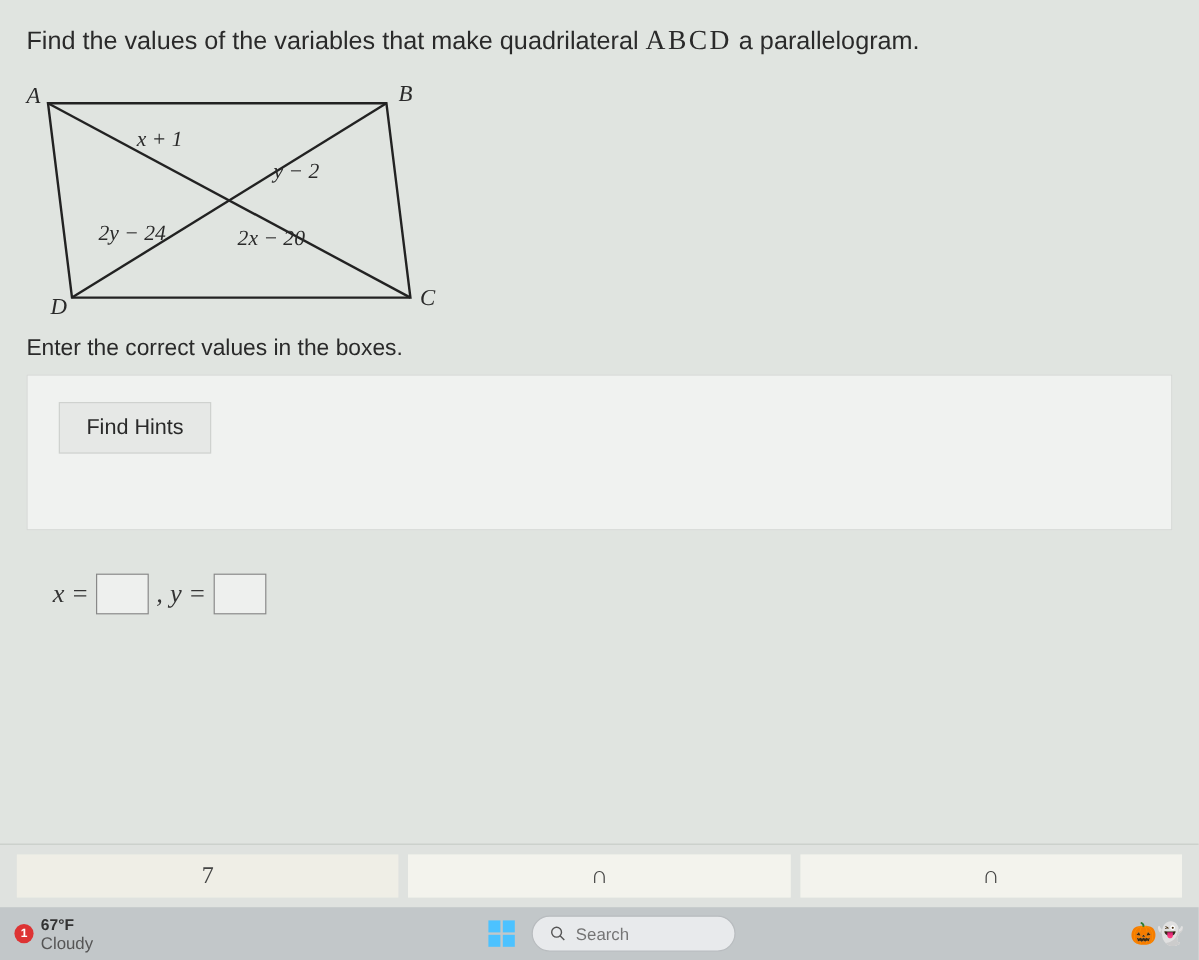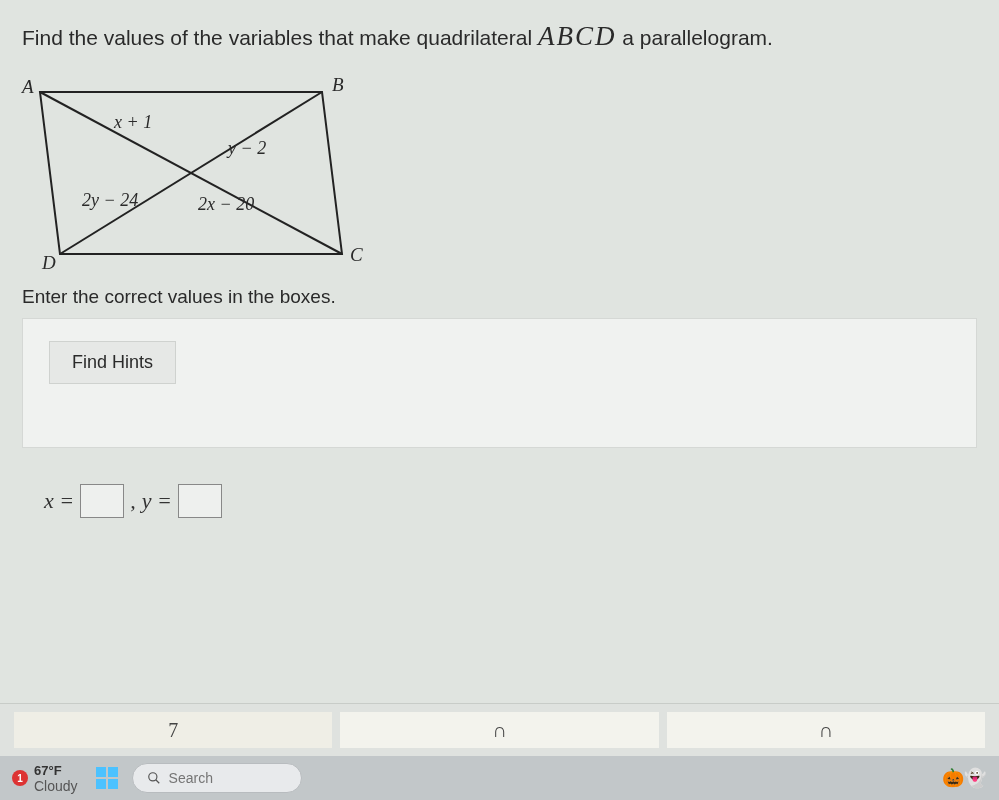--- a/index.html
+++ b/index.html
@@ -14,23 +14,22 @@
     .content-area {
       padding: 18px 22px;
     }
     .question-text {
       font-size: 21px;
       color: #2a2a2a;
       margin-bottom: 18px;
       line-height: 1.4;
     }
     .math-var {
-      font-style: italic;
-      font-family: 'Times New Roman', serif;
-      font-size: 27px;
+      font-family: 'Times New Roman', serif;
+      font-size: 23px;
       letter-spacing: 2px;
     }
     .diagram-area {
       position: relative;
       width: 340px;
       height: 200px;
       margin-bottom: 12px;
     }
     .diagram-area svg { display:block; }
     .vertex-label {
@@ -132,21 +131,21 @@
       width:16px; height:16px; border-radius:50%;
       background:#d33; color:#fff; font-size:10px;
       display:flex; align-items:center; justify-content:center;
       font-weight:bold;
     }
     .weather-temp { font-weight:600; }
     .weather-sub { font-size:14px; color:#555; }
     .taskbar-center {
       flex: 1;
       display: flex;
-      justify-content: flex-start;
+      justify-content: center;
       align-items: center;
       gap: 14px;
     }
     .win-logo {
       display: grid;
       grid-template-columns: 10px 10px;
       grid-template-rows: 10px 10px;
       gap: 2px;
     }
     .win-logo span:nth-child(1){background:#4cc2ff;}

